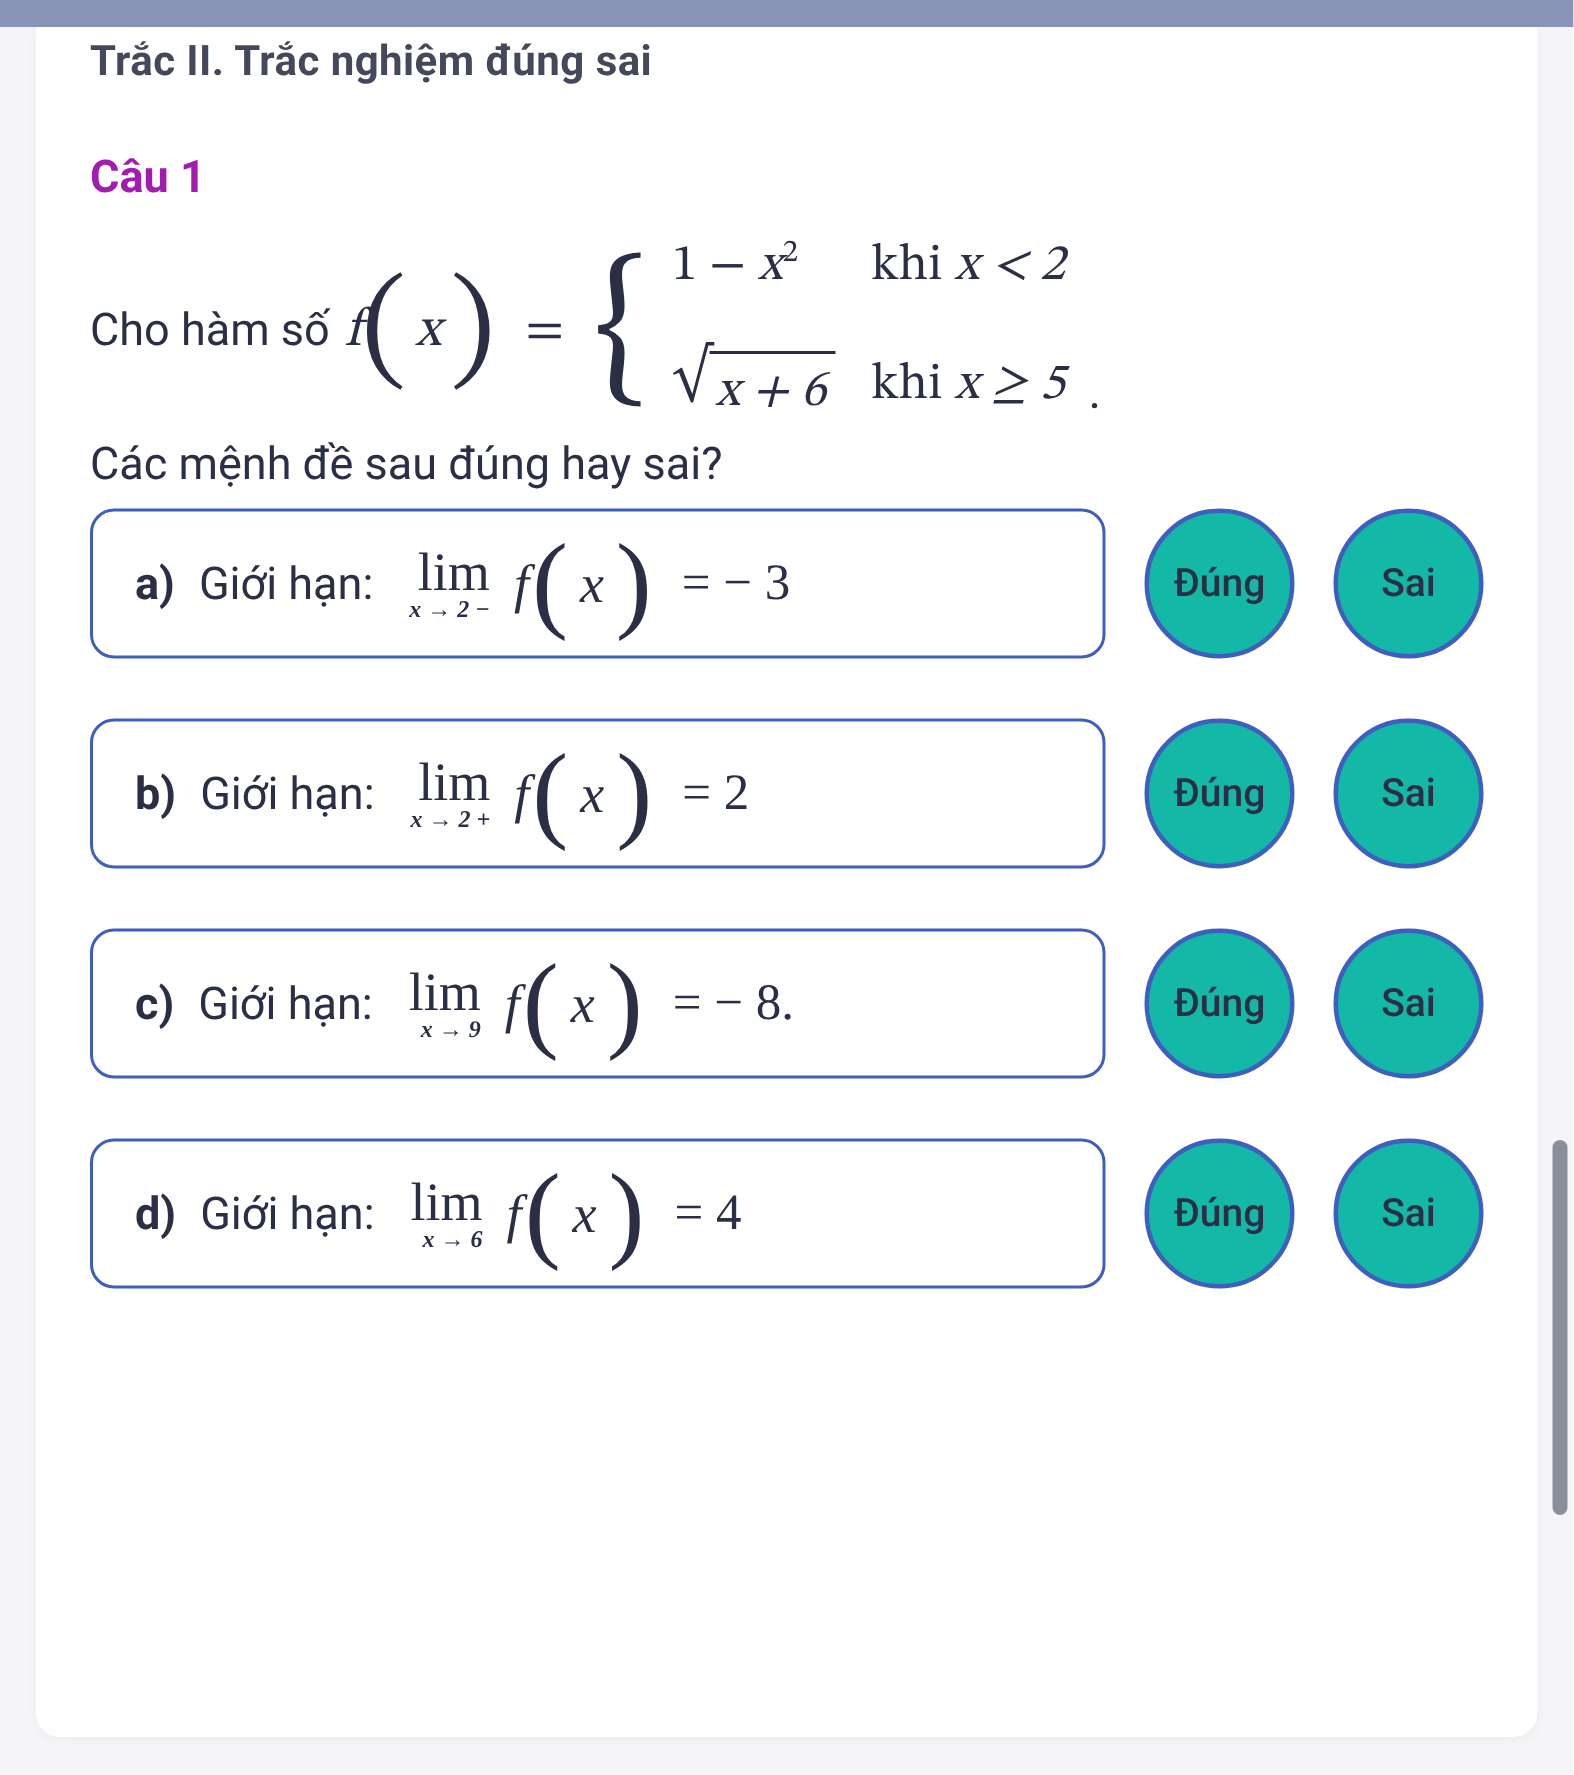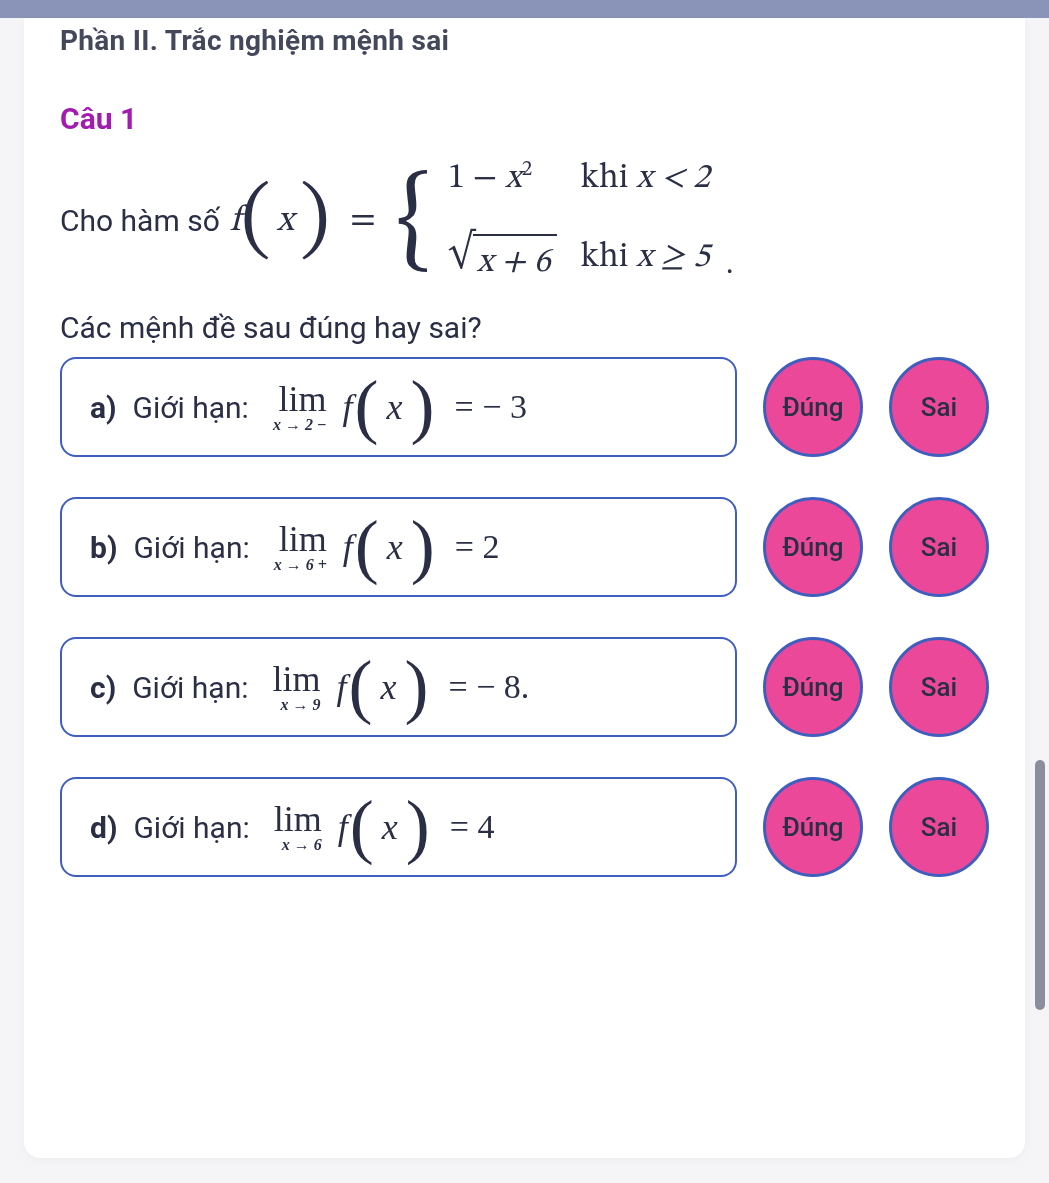--- a/index.html
+++ b/index.html
@@ -120,42 +120,42 @@
       display:inline-flex; align-items:center;
       font-family:"Cambria Math","Times New Roman",serif;
       font-style: italic; font-size:36px;
     }
     .fxinline .pl,.fxinline .pr{ font-size:72px; line-height:0.55; font-weight:300; font-style:normal; padding:0 2px;}
     .rhs { font-family:"Cambria Math","Times New Roman",serif; font-size:34px; padding-left:8px;}
     .btn {
       width: 100px; height: 100px;
       border-radius: 50%;
       border: 3px solid #3f5fbf;
-      background: #ec4899;
+      background: #14b8a6;
       color: #2a2f45;
       font-size: 26px;
       font-weight: 500;
       display:flex; align-items:center; justify-content:center;
       cursor: pointer;
       flex-shrink:0;
     }
     .scroll-ind {
       position:absolute; right:4px; top:760px;
       width:10px; height:250px;
       background:#8a8f9e; border-radius:6px;
     }
   </style>
 </head>
 <body>
 
 <div class="topbar"></div>
 
 <div class="card">
 
-  <div class="section-title">Phần II. Trắc nghiệm mệnh sai</div>
+  <div class="section-title">Trắc II. Trắc nghiệm đúng sai</div>
 
   <div class="question-num">Câu 1</div>
 
   <div class="prompt">
     <div class="row1">
       <span>Cho hàm số</span>
       <span class="math fx">
         <span style="font-style:italic">f</span>
         <span class="paren-l">(</span>
         <span style="padding:0 6px">x</span>
@@ -175,21 +175,21 @@
               <span class="rad">√</span>
               <span class="under">x + 6</span>
             </span>
         </span>
         <span class="cond">
           <span>khi</span><span> </span><span style="font-style:italic">x ≥ 5</span>
         </span>
       </span>
       <span class="math" style="font-size:30px; align-self:flex-end; padding-left:6px;">.</span>
     </div>
-    <div style="margin-top:18px;">Các mệnh đề sau đúng hay sai?</div>
+    <div style="">Các mệnh đề sau đúng hay sai?</div>
   </div>
 
 
   <div class="items">
 
     <div class="item-row">
       <div class="stmt">
         <span class="label">a)</span>
         <span class="text">Giới hạn:</span>
         <span class="lim">
@@ -207,21 +207,21 @@
       <div class="btn">Đúng</div>
       <div class="btn">Sai</div>
     </div>
 
     <div class="item-row">
       <div class="stmt">
         <span class="label">b)</span>
         <span class="text">Giới hạn:</span>
         <span class="lim">
           <span class="top">lim</span>
-          <span class="bot">x → 6 +</span>
+          <span class="bot">x → 2 +</span>
         </span>
         <span class="fxinline">
           <span>f</span>
             <span class="pl">(</span>
             <span style="padding:0 6px">x</span>
             <span class="pr">)</span>
         </span>
         <span class="rhs">= 2</span>
       </div>
       <div class="btn">Đúng</div>

